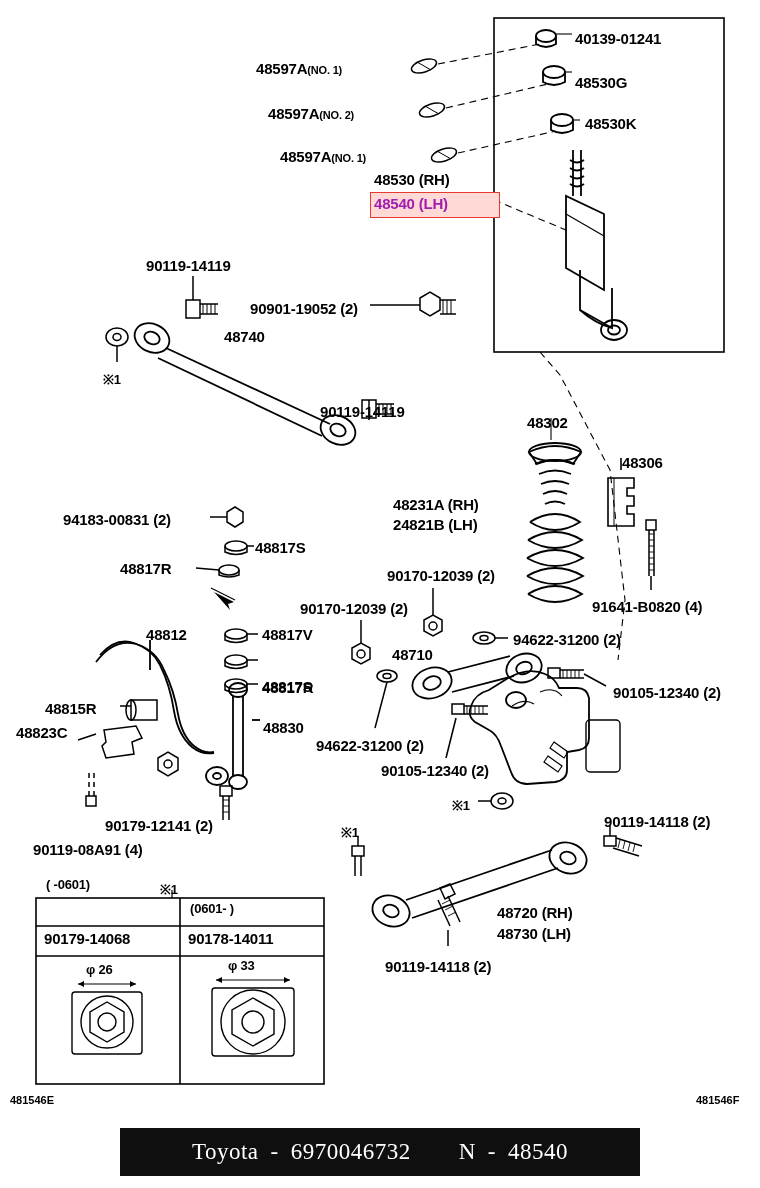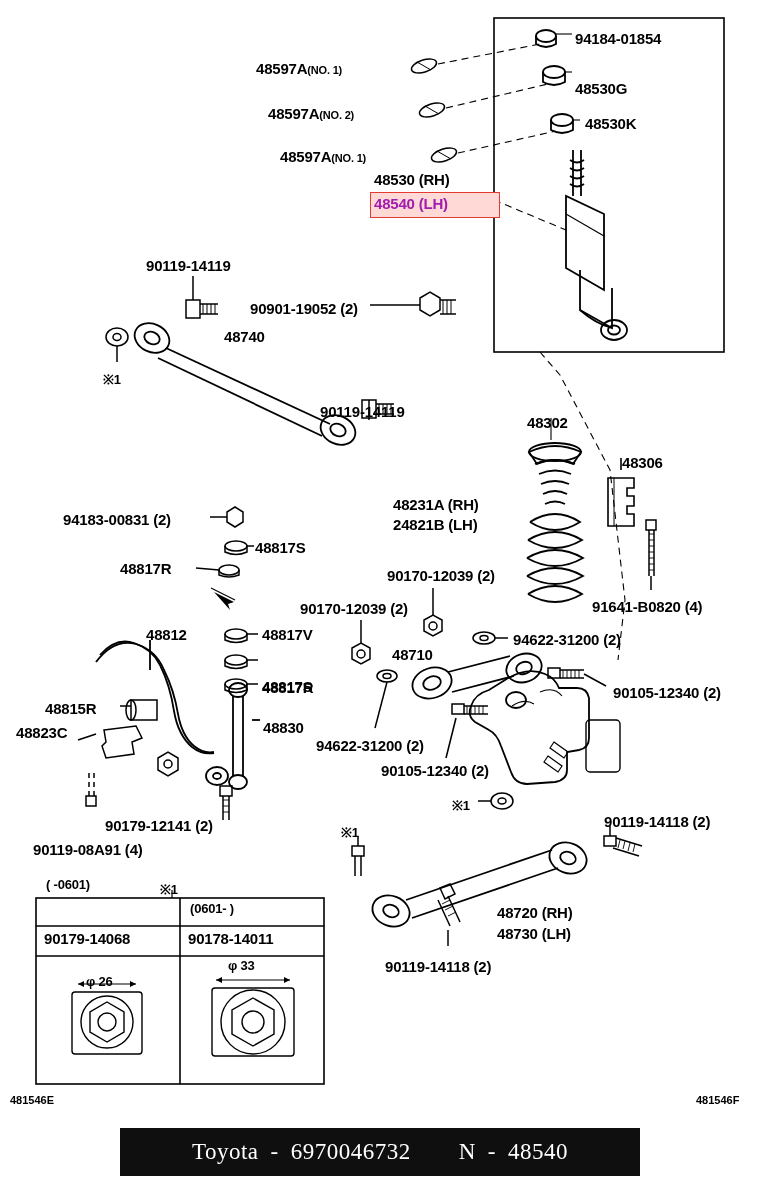--- a/index.html
+++ b/index.html
@@ -401,39 +401,39 @@
 </svg>
 
 <div class="hl" style="left:370px; top:192px; width:128px; height:24px;"></div>
 <div class="lbl" style="left:374px; top:171px;">48530 (RH)</div>
 <div class="lbl hl-txt" style="left:374px; top:195px;">48540 (LH)</div>
 
 <div class="lbl small" style="left:46px; top:877px;">(      -0601)</div>
 <div class="lbl small" style="left:190px; top:901px;">(0601-        )</div>
 <div class="lbl" style="left:44px; top:930px;">90179-14068</div>
 <div class="lbl" style="left:188px; top:930px;">90178-14011</div>
-<div class="lbl small" style="left:86px; top:962px;margin-top:12px;">φ 26</div>
+<div class="lbl small" style="left:86px; top:962px;">φ 26</div>
 <div class="lbl small" style="left:228px; top:958px;">φ 33</div>
 
 <div class="corner" style="left:10px; top:1094px;">481546E</div>
 <div class="corner" style="left:696px; top:1094px;">481546F</div>
 
 <div class="footer">
   <span>Toyota</span>
   <span>-</span>
   <span>6970046732</span>
   <span style="width:24px"></span>
   <span>N</span>
   <span>-</span>
   <span>48540</span>
 </div>
 
 <div id="label-layer">
-    <div class="lbl" style="left: 575px; top: 30px;"><span>94184-01854</span></div>
-    <div class="lbl" style="left: 575px; top: 80px;"><span>48530G</span></div>
+    <div class="lbl" style="left: 575px; top: 30px;"><span>40139-01241</span></div>
+    <div class="lbl" style="left: 575px; top: 74px;"><span>48530G</span></div>
     <div class="lbl" style="left: 585px; top: 115px;"><span>48530K</span></div>
     <div class="lbl" style="left: 256px; top: 60px;"><span>48597A</span><span class="sm">(NO. 1)</span></div>
     <div class="lbl" style="left: 268px; top: 105px;"><span>48597A</span><span class="sm">(NO. 2)</span></div>
     <div class="lbl" style="left: 280px; top: 148px;"><span>48597A</span><span class="sm">(NO. 1)</span></div>
     <div class="lbl" style="left: 146px; top: 257px;"><span>90119-14119</span></div>
     <div class="lbl" style="left: 250px; top: 300px;"><span>90901-19052 (2)</span></div>
     <div class="lbl" style="left: 224px; top: 328px;"><span>48740</span></div>
     <div class="lbl" style="left: 320px; top: 403px;"><span>90119-14119</span></div>
     <div class="lbl small" style="left: 103px; top: 370px;"><span>※1</span></div>
     <div class="lbl" style="left: 527px; top: 414px;"><span>48302</span></div>

